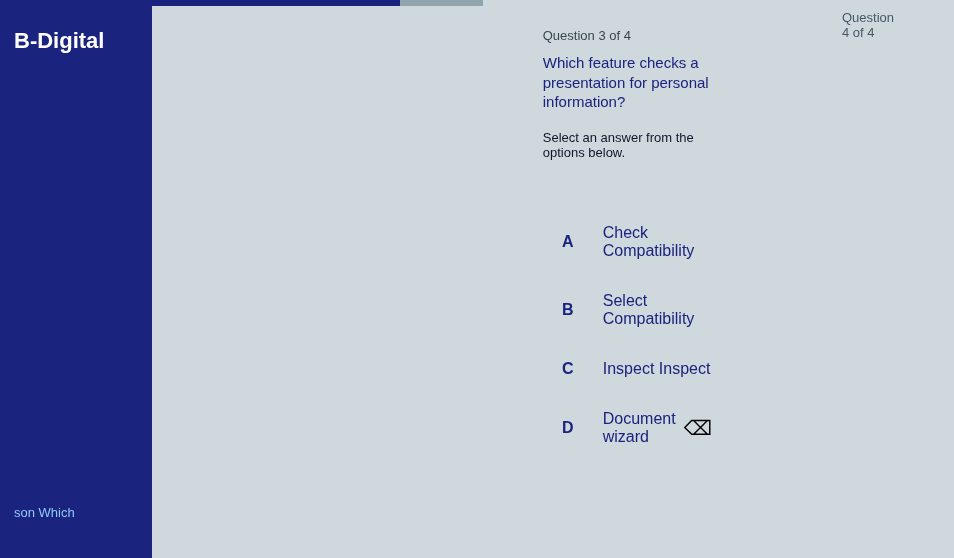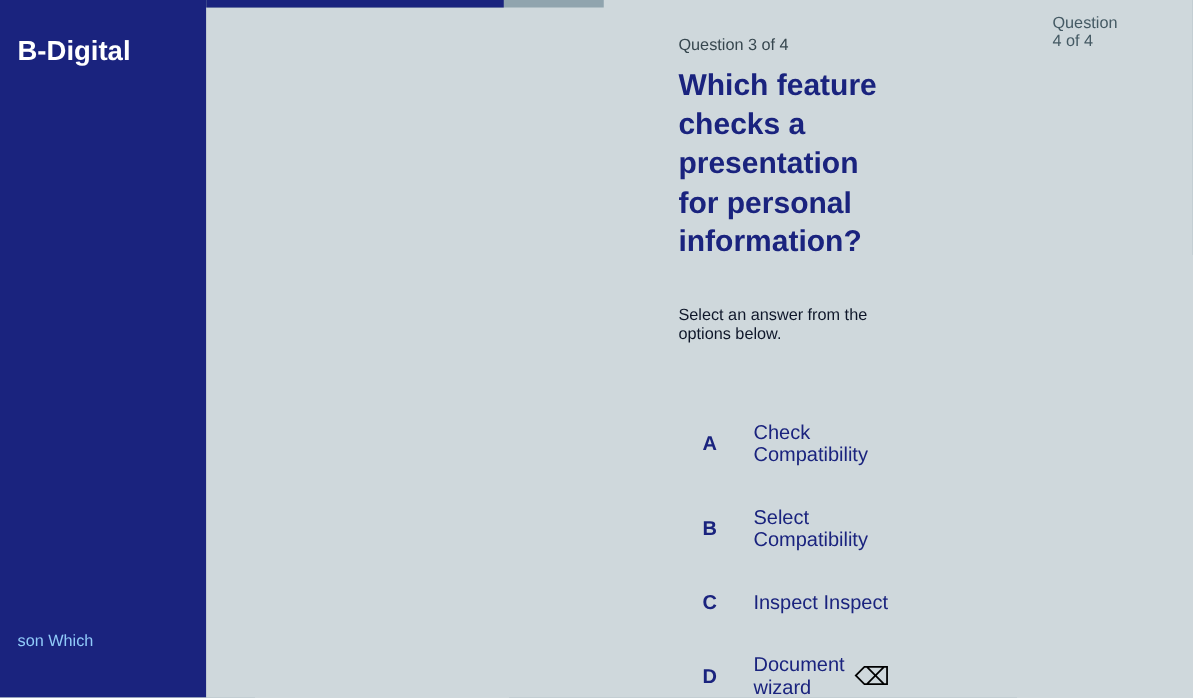--- a/index.html
+++ b/index.html
@@ -11,21 +11,21 @@
     body {
       width: 954px;
       height: 558px;
       background-color: #b0bec5;
       font-family: 'Segoe UI', Arial, sans-serif;
       overflow: hidden;
       display: flex;
     }
 
     .sidebar {
-      width: 165px;
+      width: 152px;
       height: 558px;
       background-color: #1a237e;
       flex-shrink: 0;
       display: flex;
       flex-direction: column;
       padding: 18px 14px;
     }
 
     .sidebar-title {
       color: #ffffff;
@@ -69,23 +69,23 @@
     }
 
     .question-meta {
       color: #37474f;
       font-size: 13px;
       margin-bottom: 10px;
     }
 
     .question-text {
       color: #1a237e;
-      font-size: 24px;
-      font-weight: 700;
-      margin-bottom: 35px;
+      font-size: 15px;
+      font-weight: 400;
+      margin-bottom: 18px;
       line-height: 1.3;
     }
 
     .instruction {
       color: #0f172a;
       font-size: 13px;
       margin-bottom: 48px;
     }
 
     .options-list {

